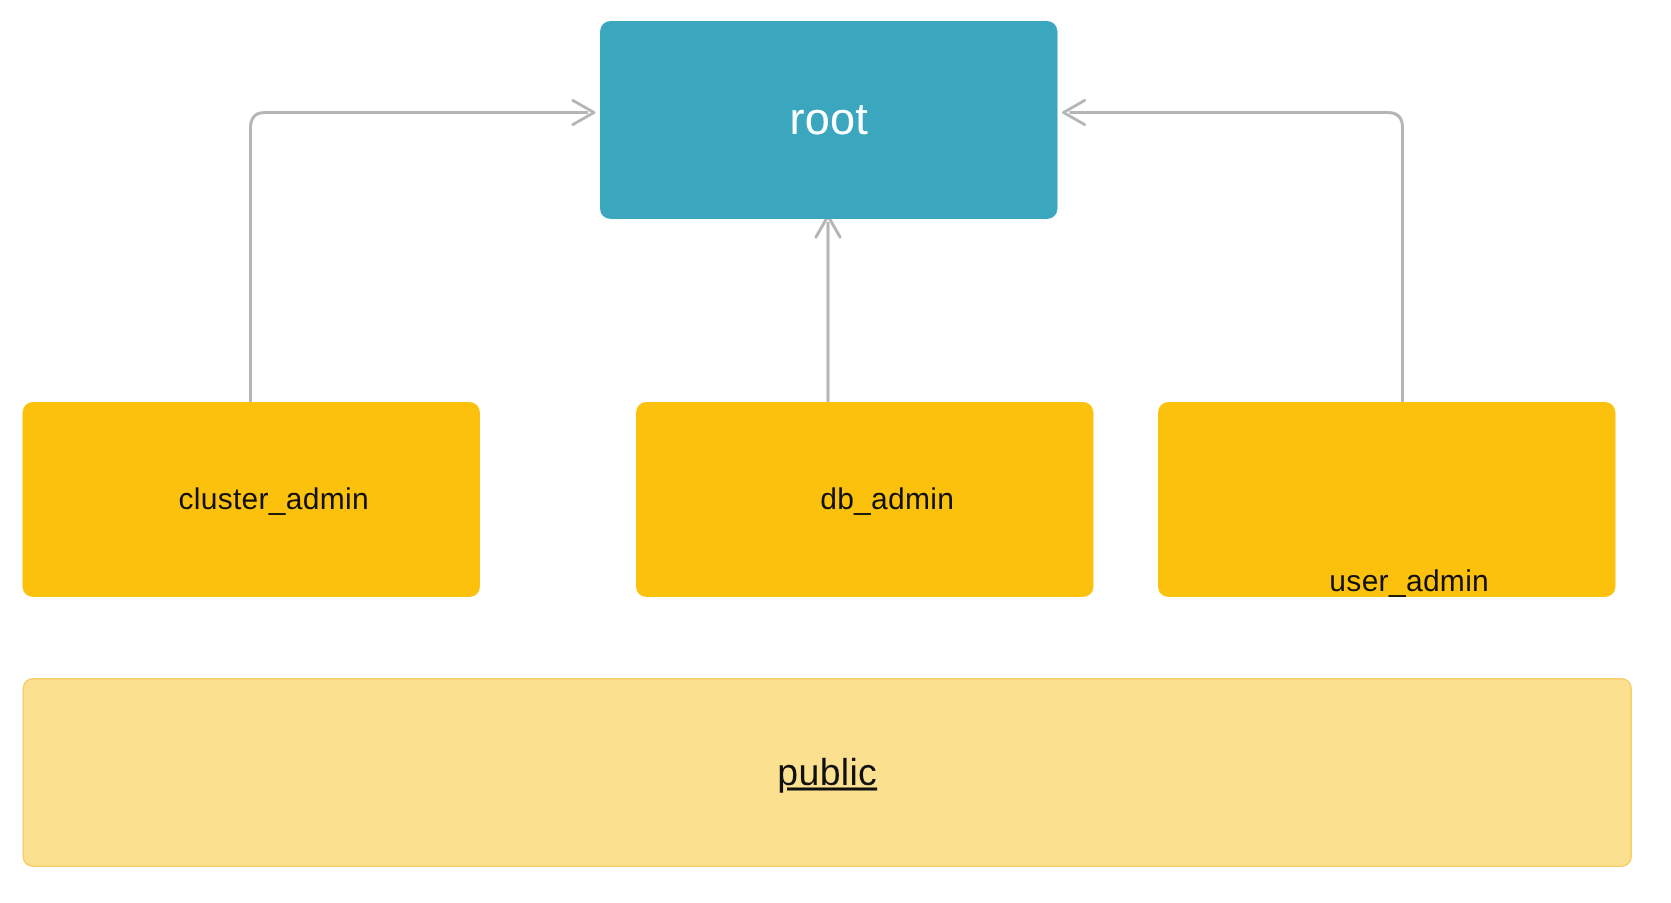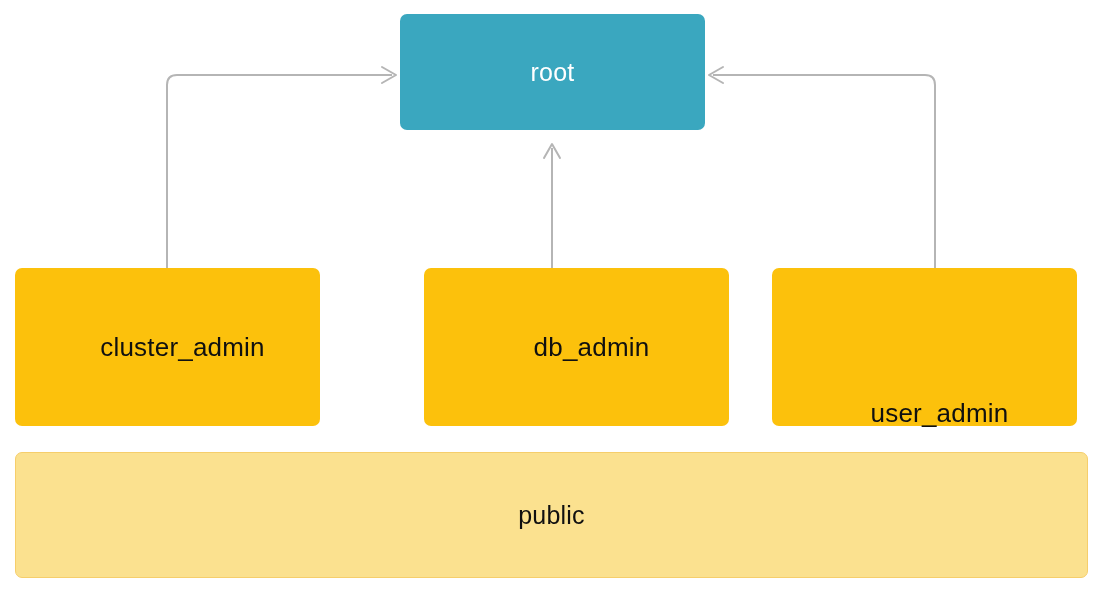--- a/index.html
+++ b/index.html
@@ -40,46 +40,47 @@
     display: flex;
     align-items: center;
     justify-content: center;
     border-radius: 7px;
     box-sizing: border-box;
   }
   .node-root {
     left: 400px;
     top: 14px;
     width: 305px;
-    height: 116px;
+    height: 132px;
     background: var(--color-root-fill, #3aa7bf);
     color: var(--color-root-text, #ffffff);
-    font-size: 25px;
+    font-size: 30px;
   }
   .node-admin {
     top: 268px;
     width: 305px;
-    height: 158px;
+    height: 130px;
     background: var(--color-admin-fill, #fcc10c);
     color: var(--color-admin-text, #101010);
-    font-size: 26px;
+    font-size: 20px;
     padding-left: 30px;
   }
   .node-cluster-admin { left: 15px; }
   .node-db-admin      { left: 400px; margin-left: 24px; }
   .node-user-admin    { left: 772px; align-items: flex-end; }
   .node-public {
     left: 15px;
     top: 452px;
     width: 1073px;
     height: 126px;
     background: var(--color-public-fill, #fbe18f);
     border: 1px solid var(--color-public-border, #f6ce6b);
     color: var(--color-admin-text, #101010);
     font-size: 25px;
+    text-decoration: underline;
   }
   .node-label {
     line-height: 1;
     letter-spacing: 0.2px;
   }
 </style>
 </head>
 <body>
 
 <div class="canvas">

